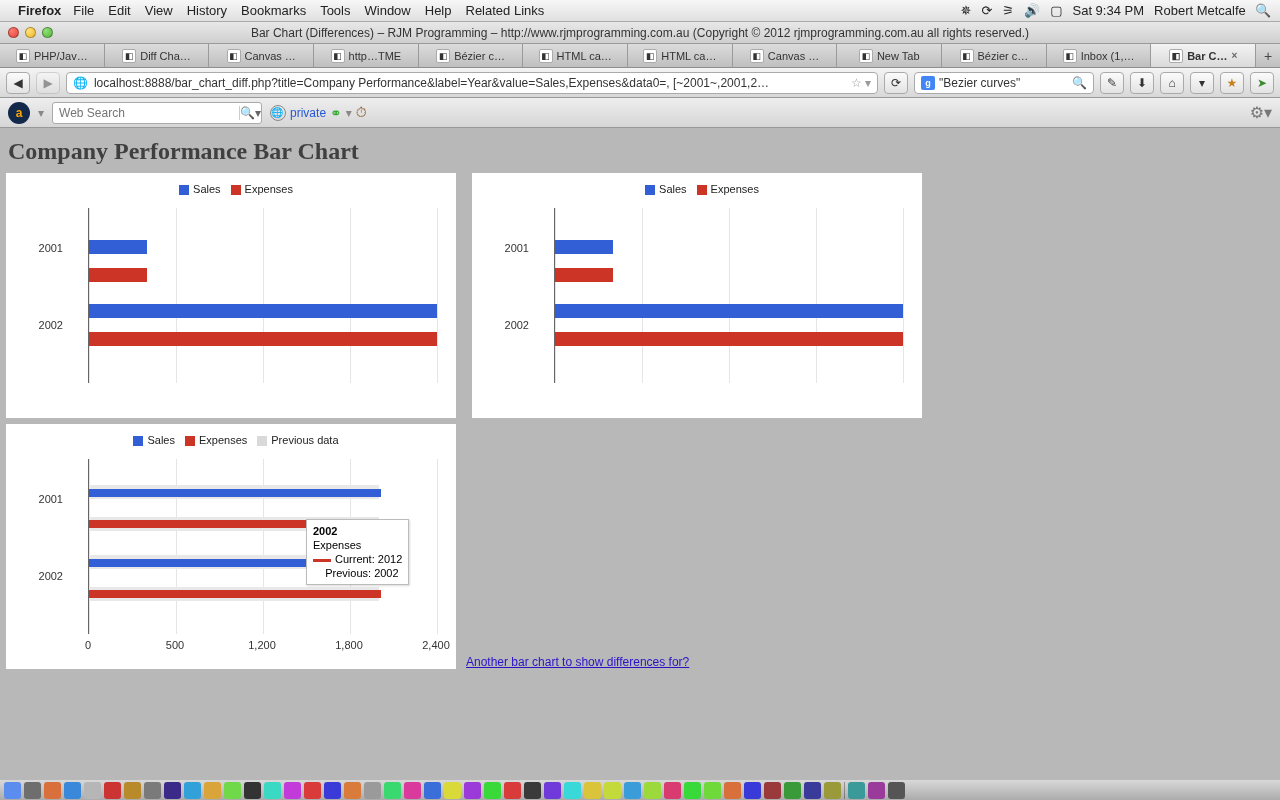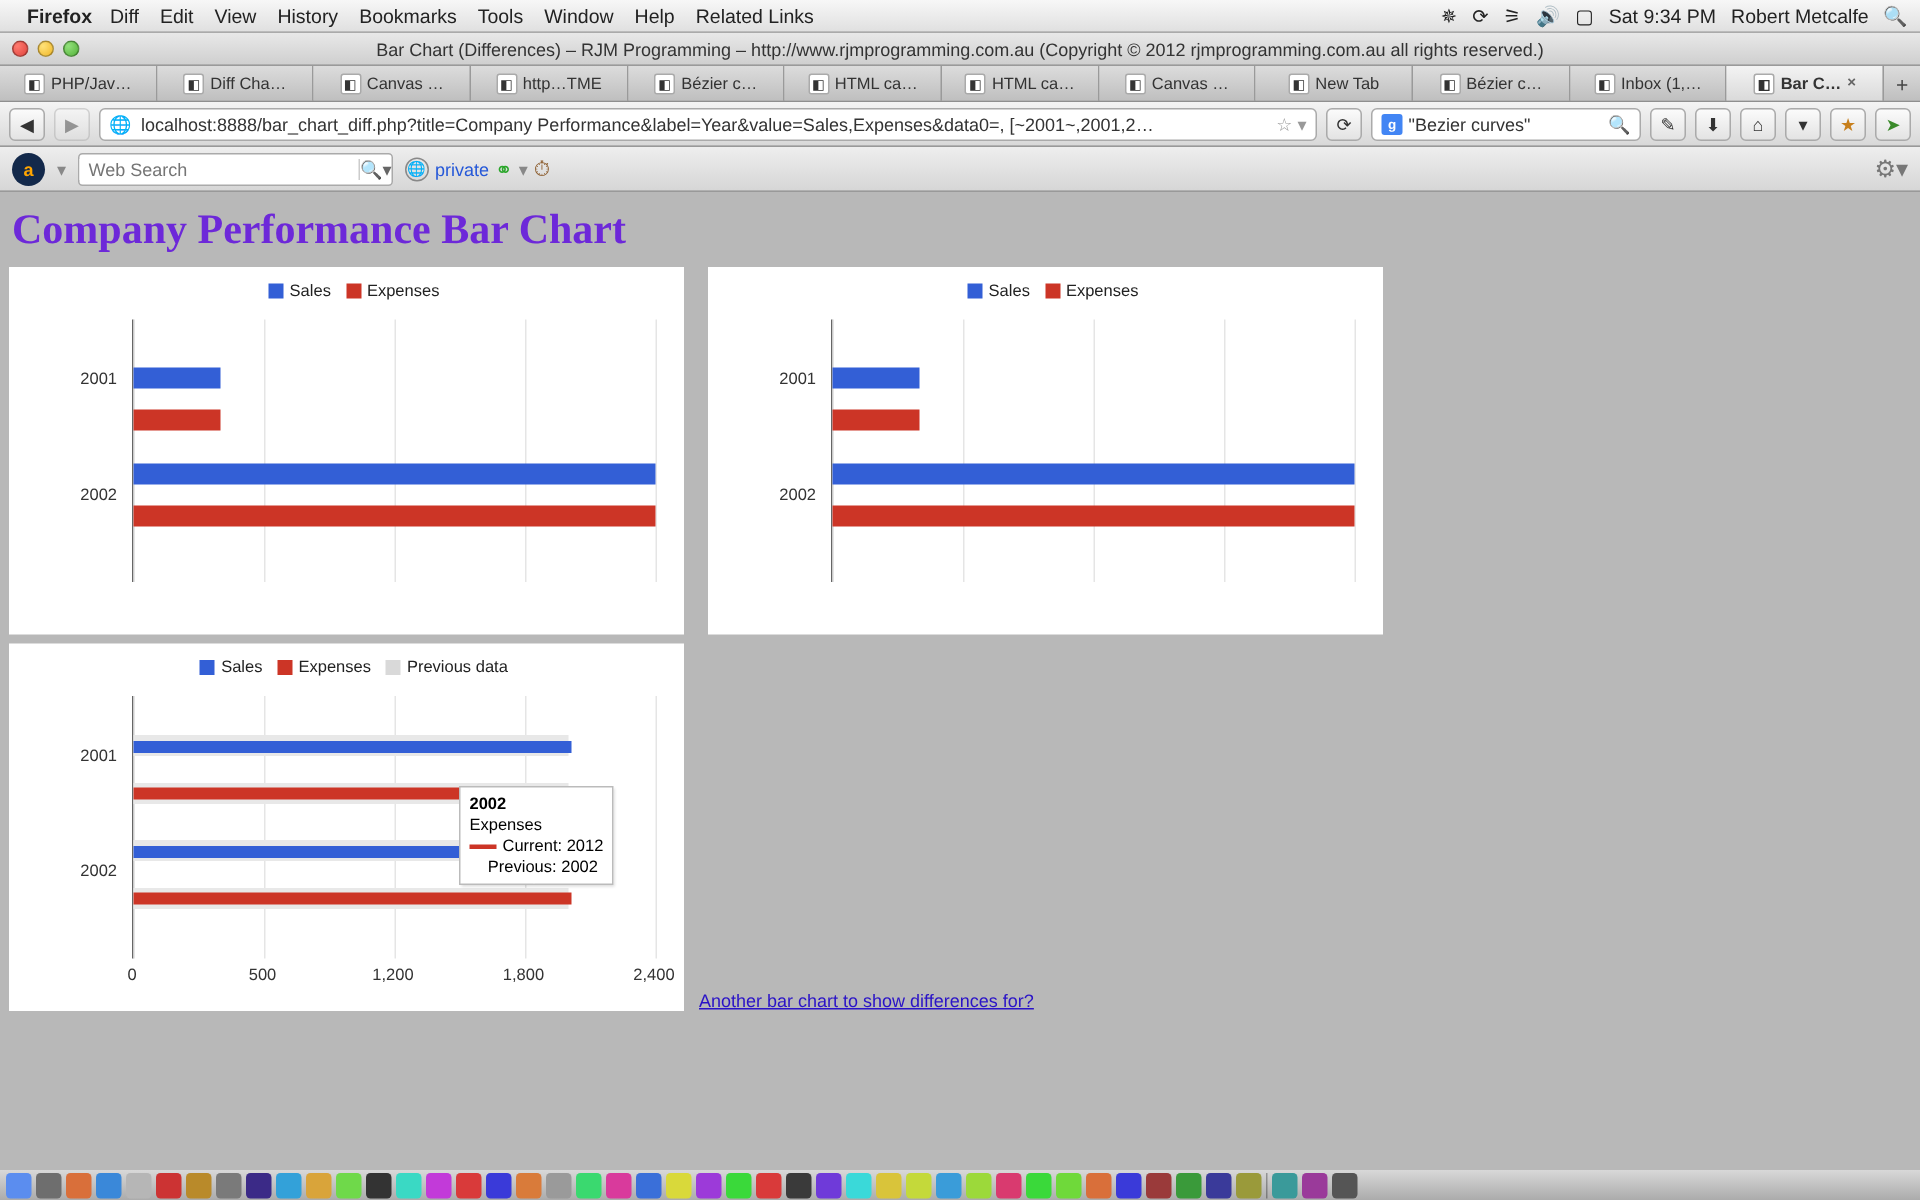--- a/index.html
+++ b/index.html
@@ -117,36 +117,36 @@
   .privpill .linkico{color:#2aa62a;font-size:14px;}
   .stopw{color:#8a5a2a;font-size:14px;}
   .gear-right{margin-left:auto;color:#777;font-size:16px;}
 
   
   .page{
     background:#b8b8b8;
     height:calc(800px - 22px - 22px - 24px - 30px - 30px - 20px); 
     padding:6px;
   }
-  h2.page-title{ font-family: "Times New Roman", serif; font-size:28px; font-weight:bold; color:#6d28d9; margin:4px 2px 8px; }
+  h2.page-title{ font-family: "Times New Roman", serif; font-size:24px; font-weight:bold; color:#404040; margin:4px 2px 8px; }
 
   .charts-row{display:flex;gap:16px;}
   .chart-card{
     width:450px;height:245px;background:#fff;position:relative;
   }
   .chart-card.bottom{height:245px;}
 
   .legend{position:absolute;top:10px;left:0;right:0;text-align:center;font-size:11px;color:#222;}
   .legend .sw{display:inline-block;width:10px;height:10px;margin:0 4px 0 10px;vertical-align:middle;}
   .sw.blue{background:#335fd6;}
   .sw.red{background:#cc3526;}
   .sw.grey{background:#d9d9d9;}
 
   .axis-y{position:absolute;left:0;top:35px;bottom:35px;width:80px;}
-  .axis-y .ylab{position:absolute;right:8px;transform:translateY(-50%);font-size:11px;color:#333;}
+  .axis-y .ylab{position:absolute;right:23px;transform:translateY(-50%);font-size:11px;color:#333;}
   .plot{position:absolute;left:82px;right:20px;top:35px;bottom:35px;border-left:1px solid #666;}
   .plot .grid{position:absolute;top:0;bottom:0;border-left:1px solid #e5e5e5;}
   .plot .bar{position:absolute;height:14px;}
   .bar.blue{background:#335fd6;}
   .bar.red{background:#cc3526;}
   .bar.grey{background:#e8e8e8;}
   .bar.thin{height:8px;}
   .xaxis{position:absolute;left:82px;right:20px;bottom:12px;height:18px;}
   .xaxis .xl{position:absolute;font-size:11px;color:#333;transform:translateX(-50%);}
 
@@ -174,21 +174,21 @@
   }
   .dock .dicon{width:17px;height:17px;border-radius:3px;}
   .dock .sep{width:1px;height:17px;background:rgba(0,0,0,.3);}
 </style>
 </head>
 <body>
 
 <div class="menubar">
   <span class="apple"></span>
   <span class="appname">Firefox</span>
-  <span class="mitem">Diff</span>
+  <span class="mitem">File</span>
   <span class="mitem">Edit</span>
   <span class="mitem">View</span>
   <span class="mitem">History</span>
   <span class="mitem">Bookmarks</span>
   <span class="mitem">Tools</span>
   <span class="mitem">Window</span>
   <span class="mitem">Help</span>
   <span class="mitem">Related Links</span>
   <div class="right">
     <span class="ic">✵</span>

